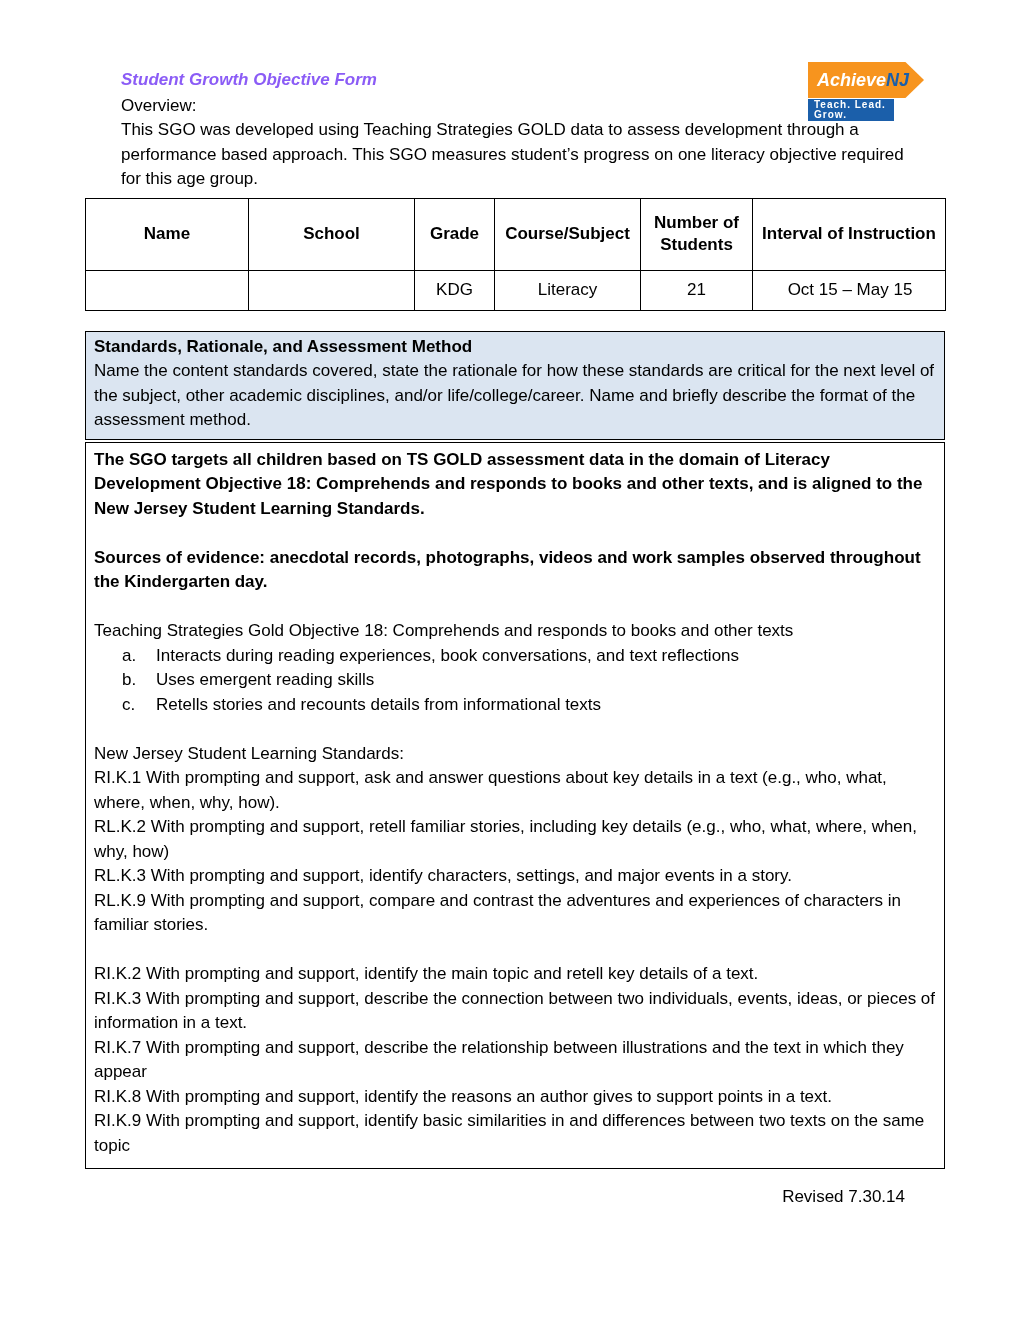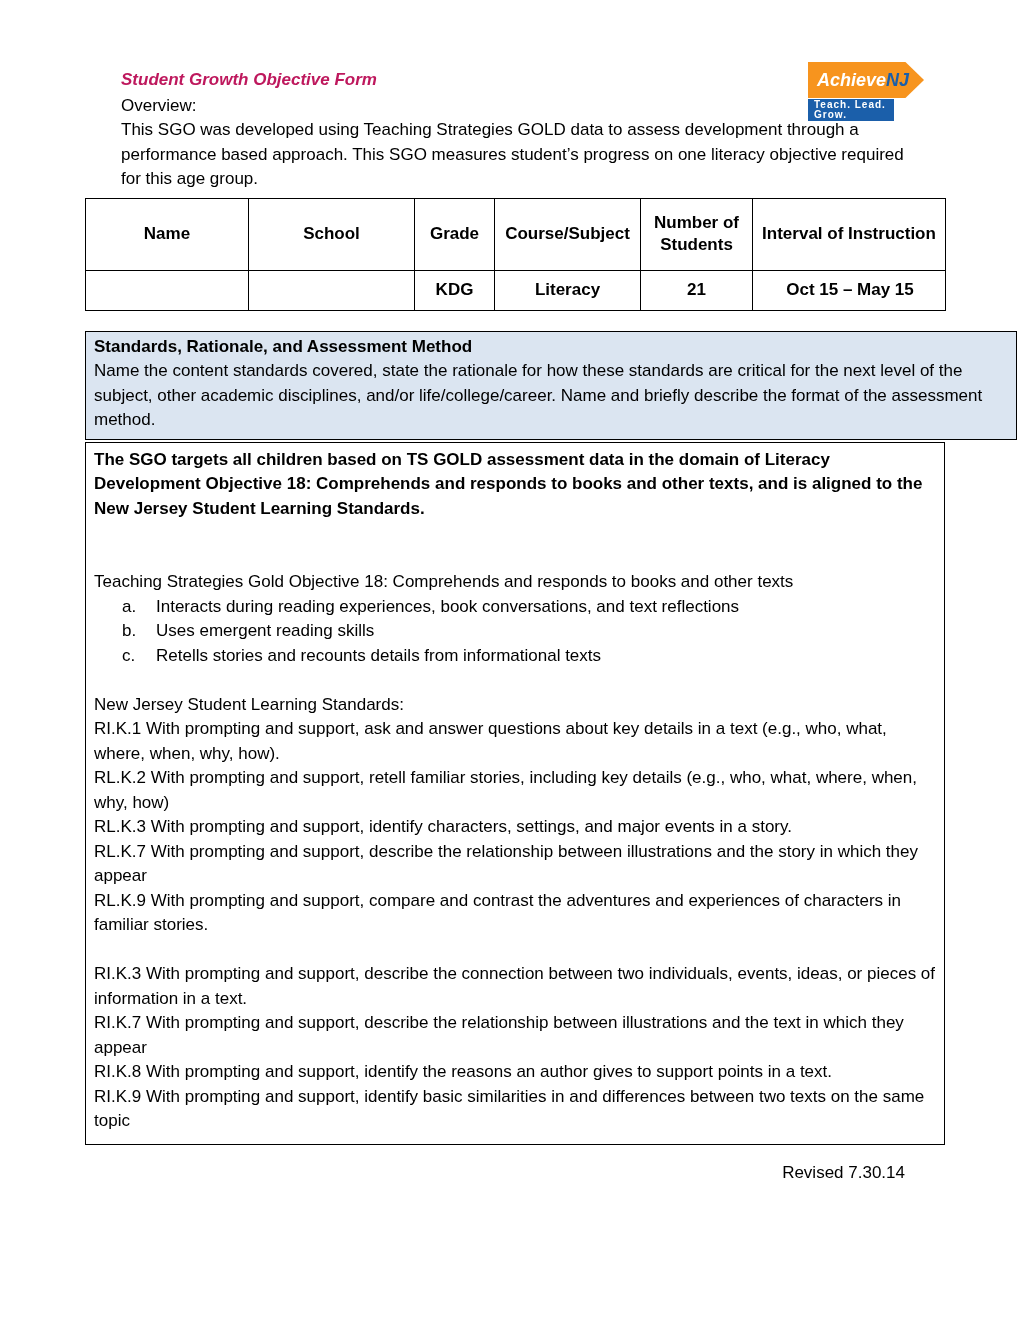--- a/index.html
+++ b/index.html
@@ -15,21 +15,21 @@
     color: #000000;
     padding: 68px 75px 0 85px;
     overflow: hidden;
   }
   p { margin: 0; }
   .b { font-weight: bold; }
   .sp { height: 24.5px; }
 
   
   .doc-title {
-    color: #be185d;
+    color: #8b5cf6;
     font-weight: bold;
     font-style: italic;
     font-size: 17px;
     margin: 0 0 1px 36px;
   }
   .intro { margin-left: 36px; width: 792px; }
 
   
   .logo { position: absolute; top: 62px; right: 96px; width: 116px; }
   .logo-flag {
@@ -53,26 +53,26 @@
     line-height: 1;
     padding: 1px 6px;
     margin-top: 1px;
     width: 86px;
   }
 
   
   table.info-table { width: 860px; border-collapse: collapse; margin-top: 6px; table-layout: fixed; padding-left: 11px; }
   .info-table th, .info-table td { border: 1px solid #000; padding: 2px 4px; font-size: 17px; }
   .info-table th { font-weight: bold; text-align: center; vertical-align: middle; line-height: 22px; height: 72px; }
-  .info-table td { height: 40px; text-align: center; vertical-align: middle; font-weight: bold; }
+  .info-table td { height: 40px; text-align: center; vertical-align: middle; }
   .info-table td.left { text-align: center; padding-left: 6px; }
 
   
   .standards-header {
-    width: 932px;
+    width: 860px;
     background: #DBE5F1;
     border: 1px solid #000;
     margin-top: 20px;
     padding: 3px 8px 6px 8px;
   }
 
   
   .standards-body {
     width: 860px;
     border: 1px solid #000;
@@ -130,20 +130,21 @@
   </table>
 
   <div class="standards-header">
     <p class="b">Standards, Rationale, and Assessment Method</p>
     <p>Name the content standards covered, state the rationale for how these standards are critical for the next level of the subject, other academic disciplines, and/or life/college/career.  Name and briefly describe the format of the assessment method.</p>
   </div>
 
   <div class="standards-body">
     <p class="b">The SGO targets all children based on TS GOLD assessment data in the domain of Literacy Development Objective 18: Comprehends and responds to books and other texts, and is aligned to the New Jersey Student Learning Standards.</p>
     <div class="sp"></div>
+    <p class="b">Sources of evidence: anecdotal records, photographs, videos and work samples observed throughout the Kindergarten day.</p>
     <div class="sp"></div>
     <p>Teaching Strategies Gold Objective 18: Comprehends and responds to books and other texts</p>
 
     <p class="obj-item">
       <span class="obj-label">a.</span>
       <span>Interacts during reading experiences, book conversations, and text reflections</span>
     </p>
     <p class="obj-item">
       <span class="obj-label">b.</span>
       <span> Uses emergent reading skills</span>
@@ -152,25 +153,25 @@
       <span class="obj-label">c.</span>
       <span>Retells stories and recounts details from informational texts</span>
     </p>
 
     <div class="sp"></div>
     <p>New Jersey Student Learning Standards:</p>
 
     <p>RI.K.1 With prompting and support, ask and answer questions about key details in a text (e.g., who, what, where, when, why, how).</p>
     <p>RL.K.2 With prompting and support, retell familiar stories, including key details (e.g., who, what, where, when, why, how)</p>
     <p>RL.K.3 With prompting and support, identify characters, settings, and major events in a story.</p>
-    <p>RL.K.7 With prompting and support, describe the relationship between illustrations and the story in which they appear</p>
     <p>RL.K.9 With prompting and support, compare and contrast the adventures and experiences of characters in familiar stories.</p>
 
     <div class="sp"></div>
 
+    <p>RI.K.2 With prompting and support, identify the main topic and retell key details of a text.</p>
     <p>RI.K.3 With prompting and support, describe the connection between two individuals, events, ideas, or pieces of information in a text.</p>
     <p>RI.K.7 With prompting and support, describe the relationship between illustrations and the text in which they appear</p>
     <p>RI.K.8 With prompting and support, identify the reasons an author gives to support points in a text.</p>
     <p>RI.K.9 With prompting and support, identify basic similarities in and differences between two texts on the same topic</p>
   </div>
 
   <p class="revised">Revised 7.30.14</p>
 
 </div>
 

